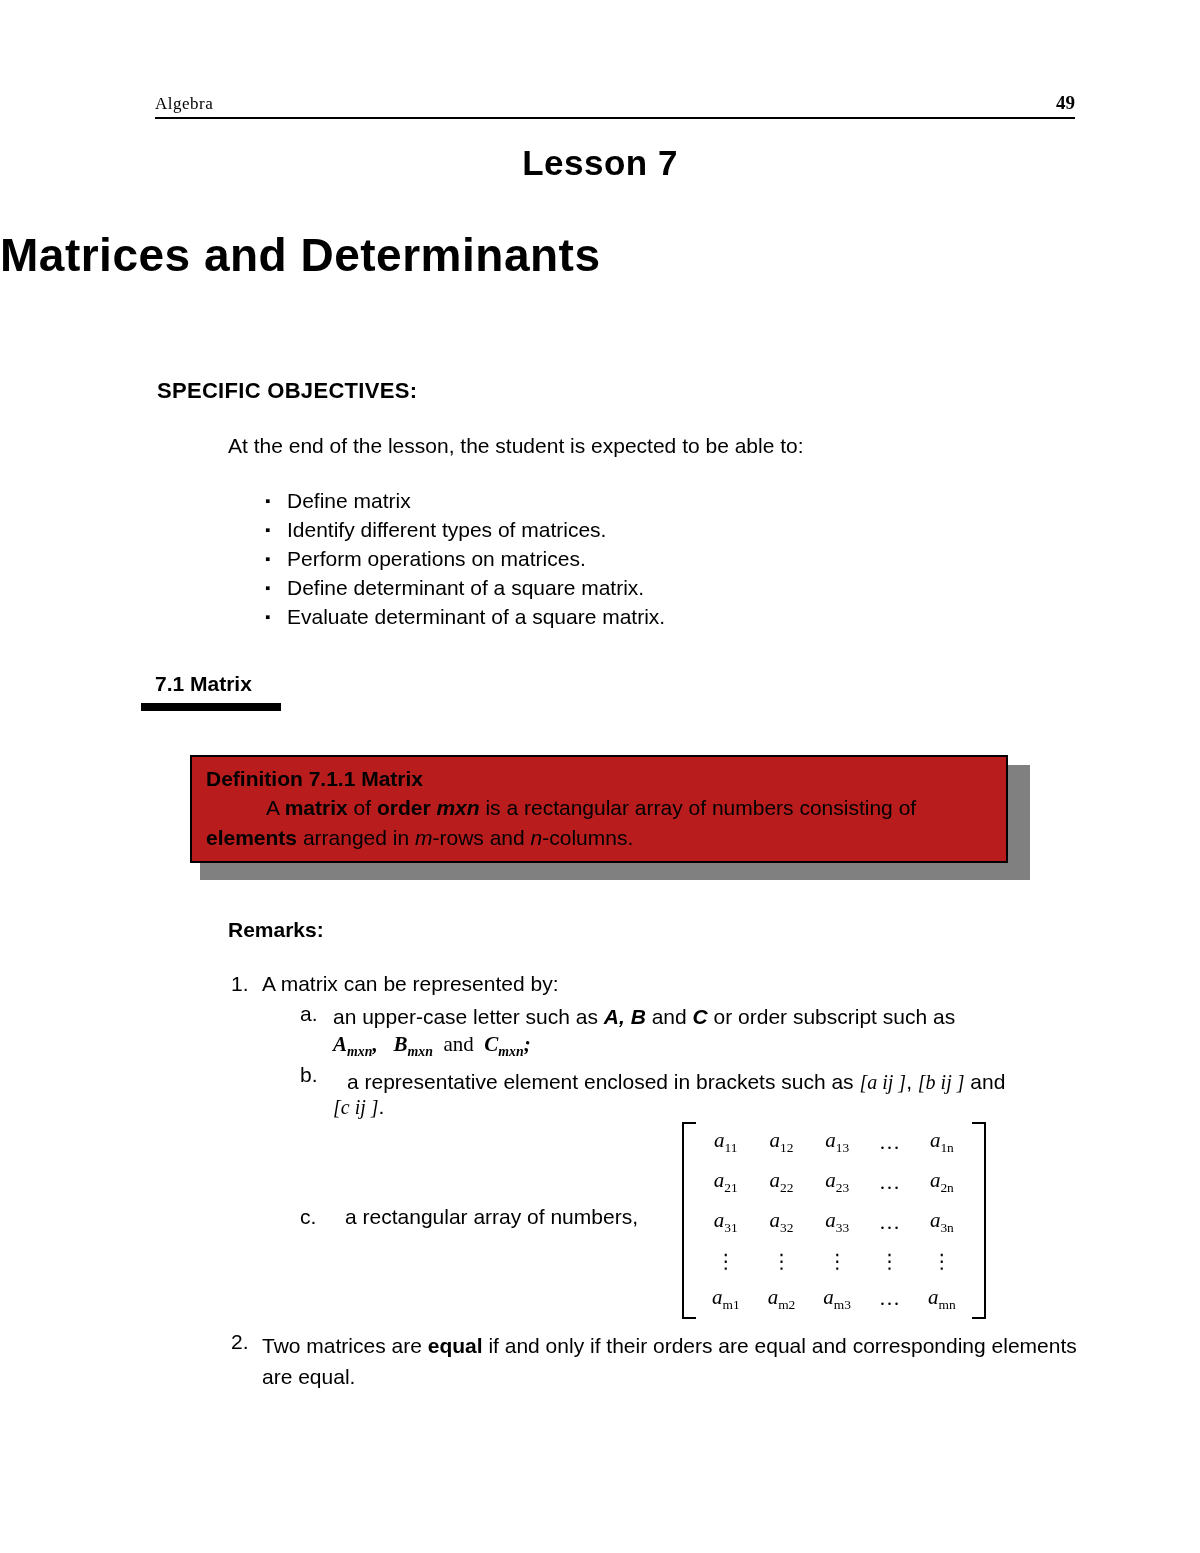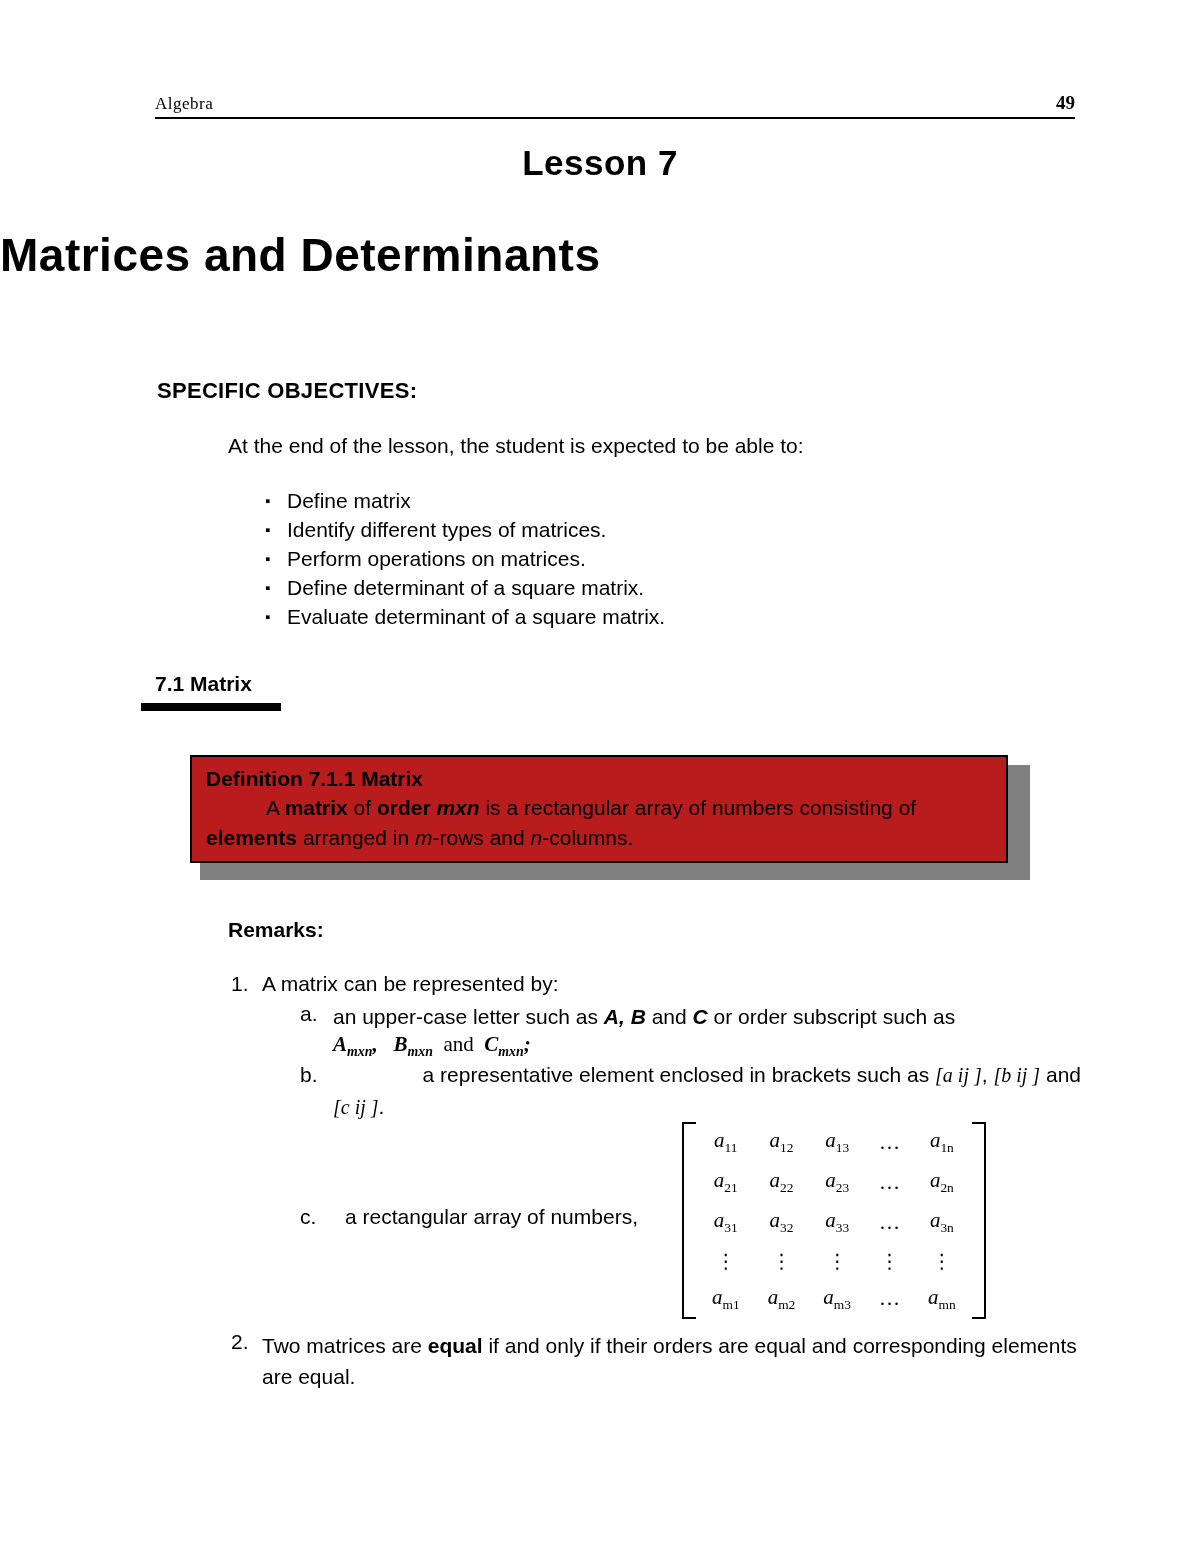--- a/index.html
+++ b/index.html
@@ -207,26 +207,25 @@
     font-weight: bold;
   }
   .sub-b-num {
     position: absolute;
     left: 300px;
     top: 1063px;
     font-size: 21px;
   }
   .sub-b-text {
     position: absolute;
-    left: 333px;
+    left: 347px;
     top: 1063px;
     width: 748px;
     font-size: 21px;
-    line-height: 24px;
-    text-align: right;
+    line-height: 37px;
   }
   .sub-b-text2 {
     position: absolute;
     left: 333px;
     top: 1095px;
     font-size: 21px;
   }
   .brk {
     font-family: "Liberation Serif", serif;
     font-style: italic;

